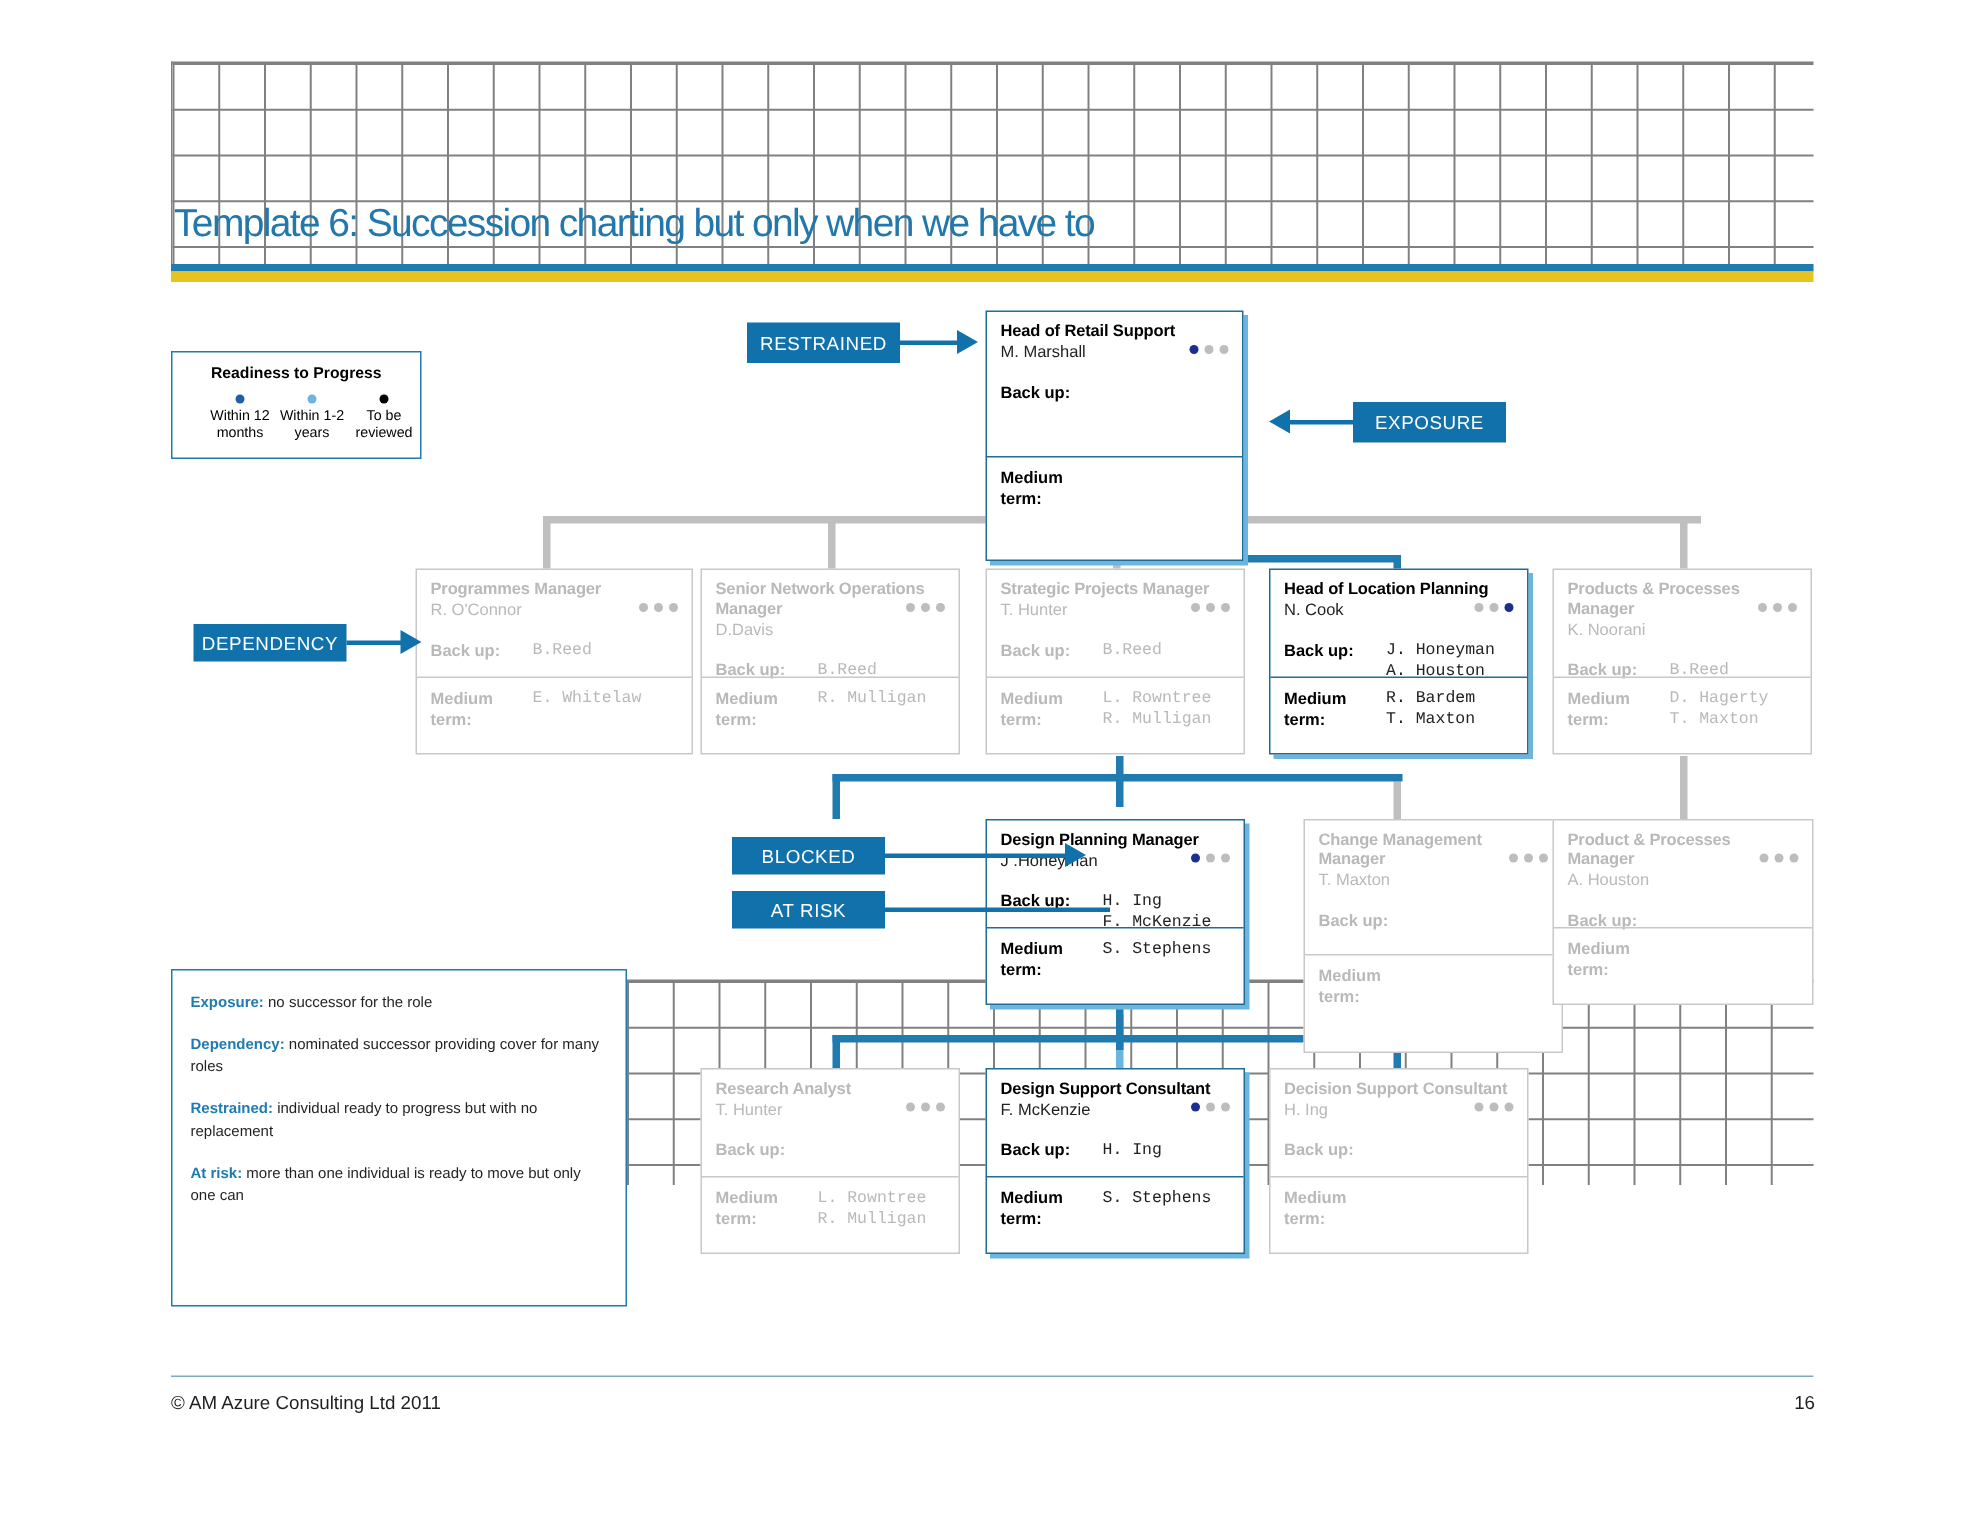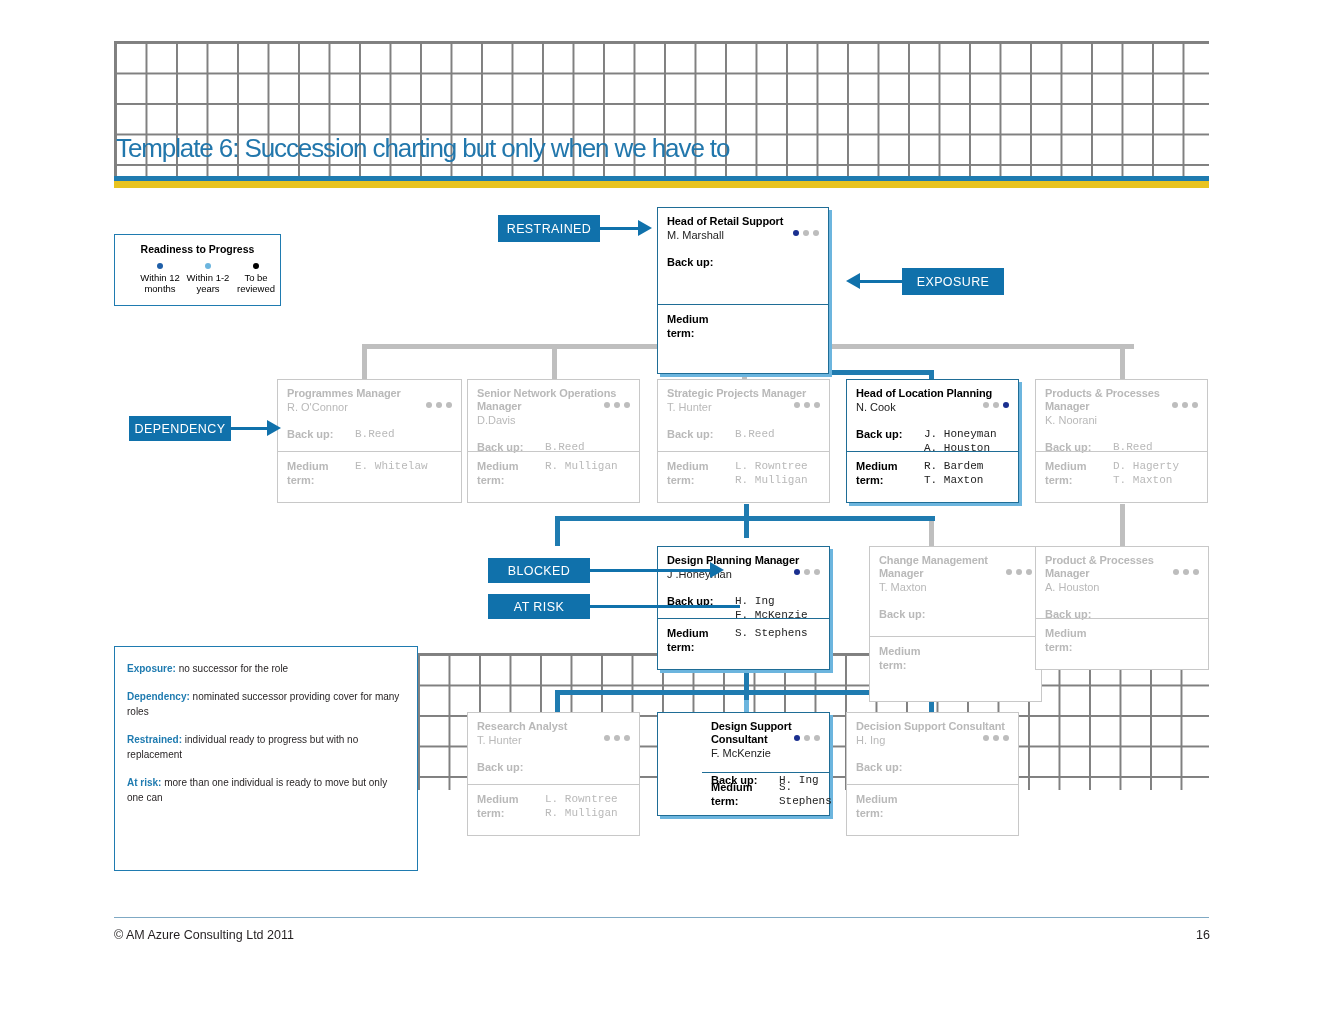--- a/index.html
+++ b/index.html
@@ -406,21 +406,21 @@
       </div>
     </div>
     <div class="sec2">
       <div class="row-kv2 kvgrid">
         <span class="lbl k">Medium term:</span>
         <span class="val v">L. Rowntree<br>R. Mulligan</span>
       </div>
     </div>
   </div>
 
-  <div class="box hl" style="left:657px;top:712px;width:173px;height:104px;padding-left:44px;">
+  <div class="box hl" style="left:657px;top:712px;width:173px;height:124px;">
     <div class="sec1">
       <div class="role">Design Support Consultant</div>
       <div class="person">F. McKenzie</div>
       <div class="dots">
         <span class="dot navy"></span>
         <span class="dot grey"></span>
         <span class="dot grey"></span>
       </div>
       <div class="row-kv kvgrid">
         <span class="lbl k">Back up:</span>

